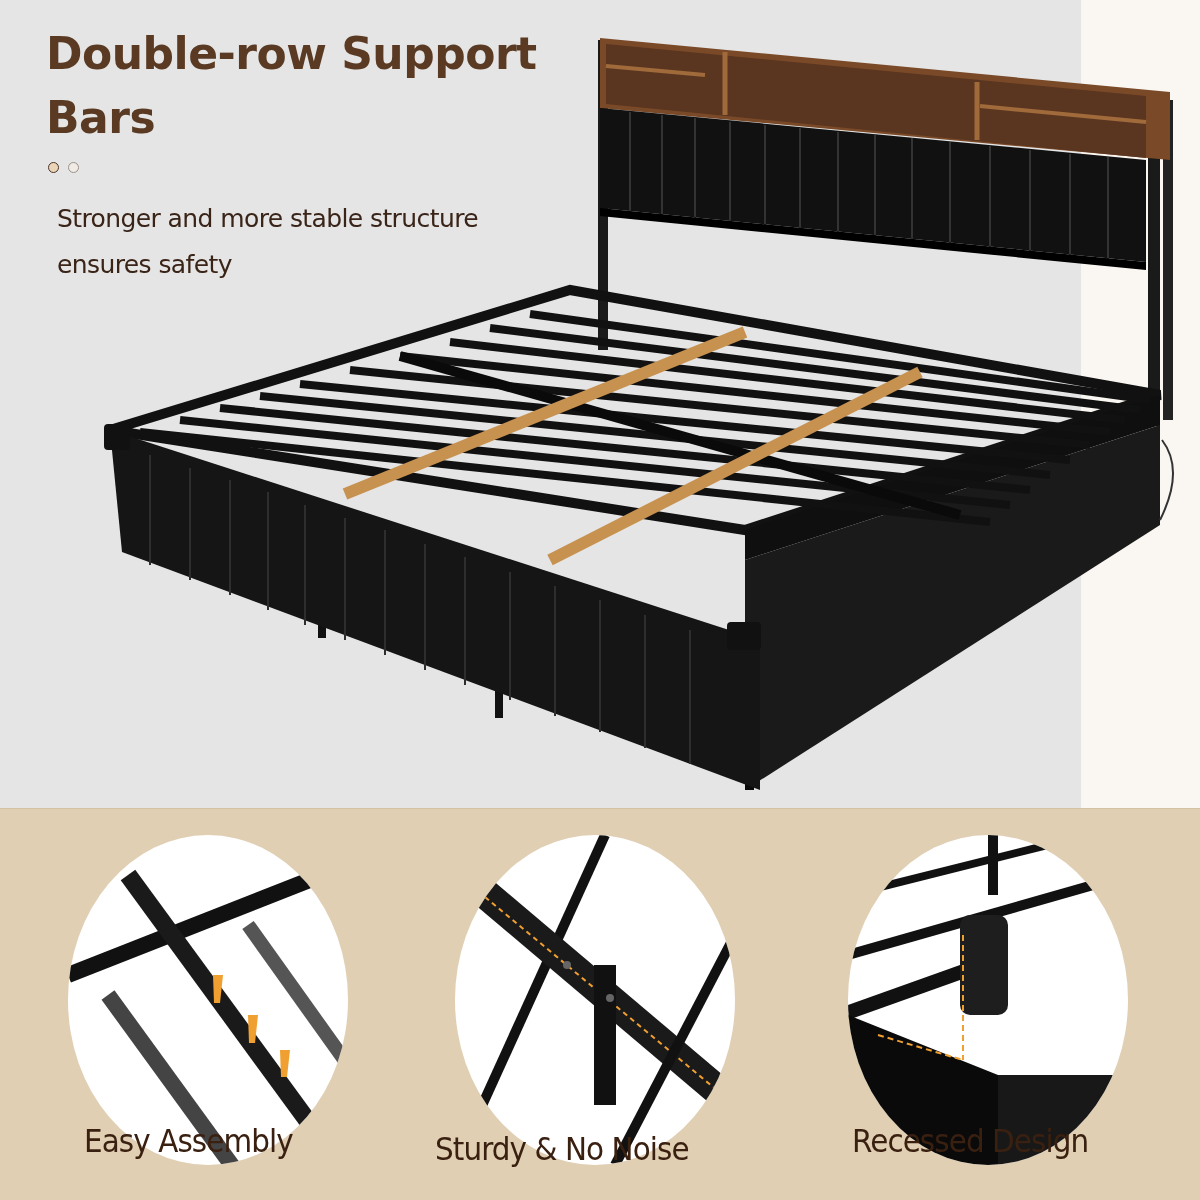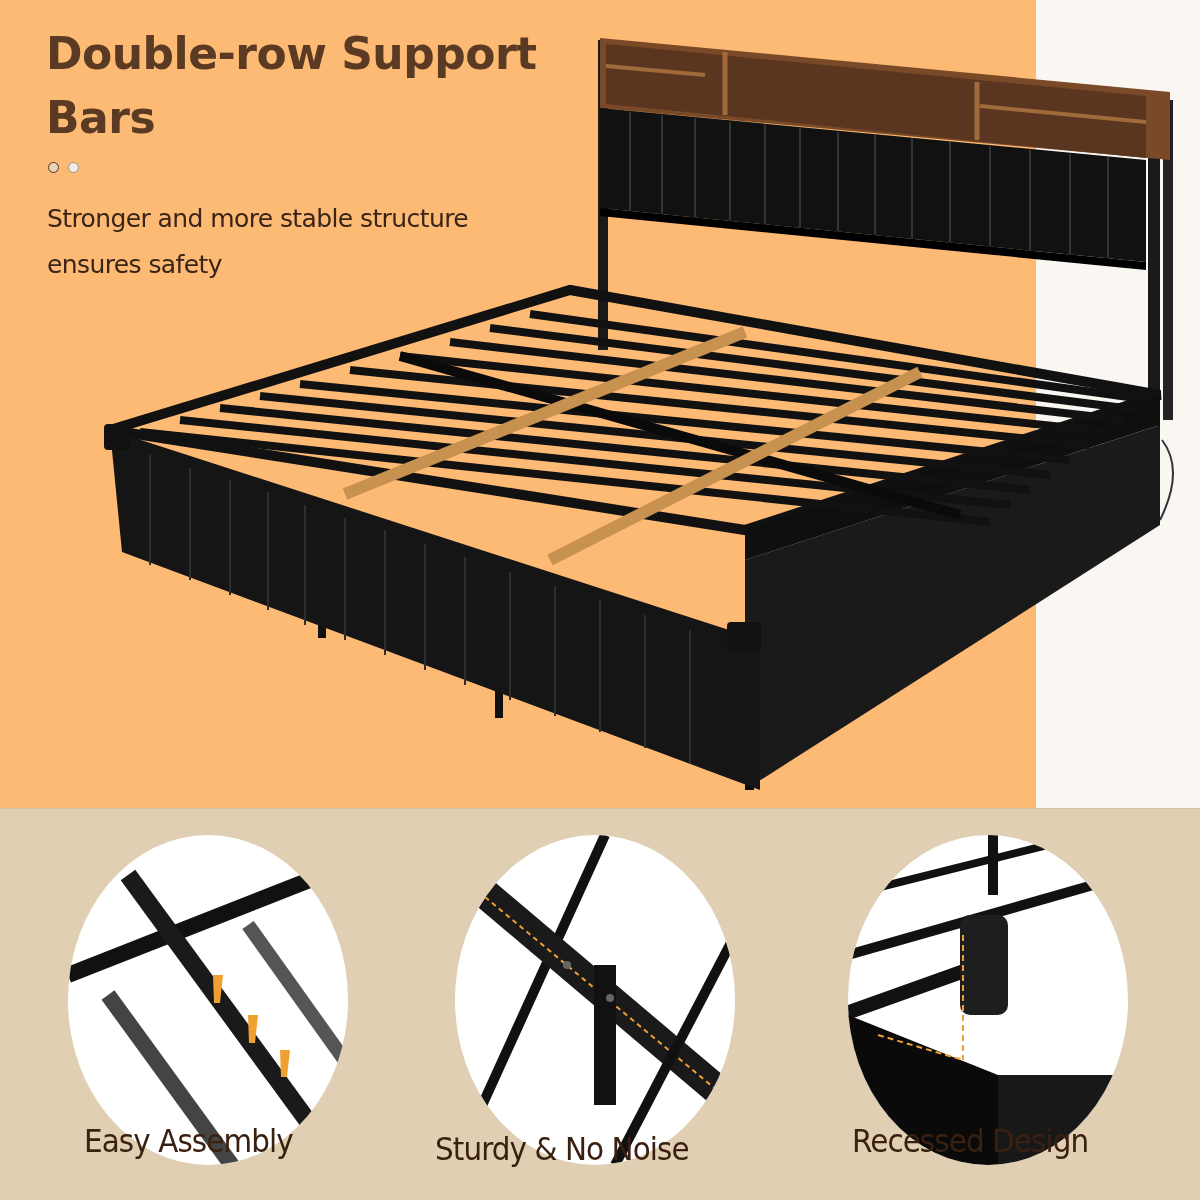--- a/index.html
+++ b/index.html
@@ -1,24 +1,24 @@
 <!DOCTYPE html>
 <html><head>
 <meta charset="utf-8">
 <style>
   html, body { margin:0; padding:0; }
   body { width:1200px; height:1200px; position:relative; overflow:hidden; background:#faf7f2; font-family:"DejaVu Sans", sans-serif; }
-  .top { position:absolute; left:0; top:0; width:1036px; height:808px; background:#fdba74; }
+  .top { position:absolute; left:0; top:0; width:1036px; height:808px; background:#e5e5e5;padding-left:45px; }
   .bottom { position:absolute; left:0; top:808px; width:1200px; height:392px; background:#e0cfb3; border-top:1px solid #d4c2a3; }
   .title { position:absolute; left:46px; top:22px; font-family:"DejaVu Sans", sans-serif; font-weight:bold; font-size:44px; line-height:64px; color:#5a3a22; letter-spacing:-0.5px; width:560px; }
   .dots { position:absolute; left:48px; top:162px; display:flex; gap:9px; }
   .dot { width:9px; height:9px; border-radius:50%; border:1px solid #8a7060; }
   .dot.active { background:#ead5b8; border-color:#4a3426; }
   .dot.inactive { background:#f0ebe4; border-color:#9a9088; }
-  .subtitle { position:absolute; left:47px; top:196px; font-size:25px; line-height:46px; color:#3a2418; width:520px; font-family:"DejaVu Sans", sans-serif; letter-spacing:-0.6px; }
+  .subtitle { position:absolute; left:57px; top:196px; font-size:25px; line-height:46px; color:#3a2418; width:520px; font-family:"DejaVu Sans", sans-serif; letter-spacing:-0.6px; }
   .bed { position:absolute; left:90px; top:30px; width:1110px; height:770px; }
   .circle { position:absolute; top:835px; width:280px; height:330px; border-radius:50%; background:#fff; overflow:hidden; }
   .c1 { left:68px; } .c2 { left:455px; } .c3 { left:848px; }
   .cap { position:absolute; top:1122px; font-size:32px; color:#3a2010; letter-spacing:-1px; font-family:"DejaVu Sans", sans-serif; transform:scaleX(0.92); transform-origin:left; }
   .cap1 { left:84px; } .cap2 { left:435px; top:1130px; } .cap3 { left:852px; }
 </style>
 </head>
 <body>
 
 <div class="top">

